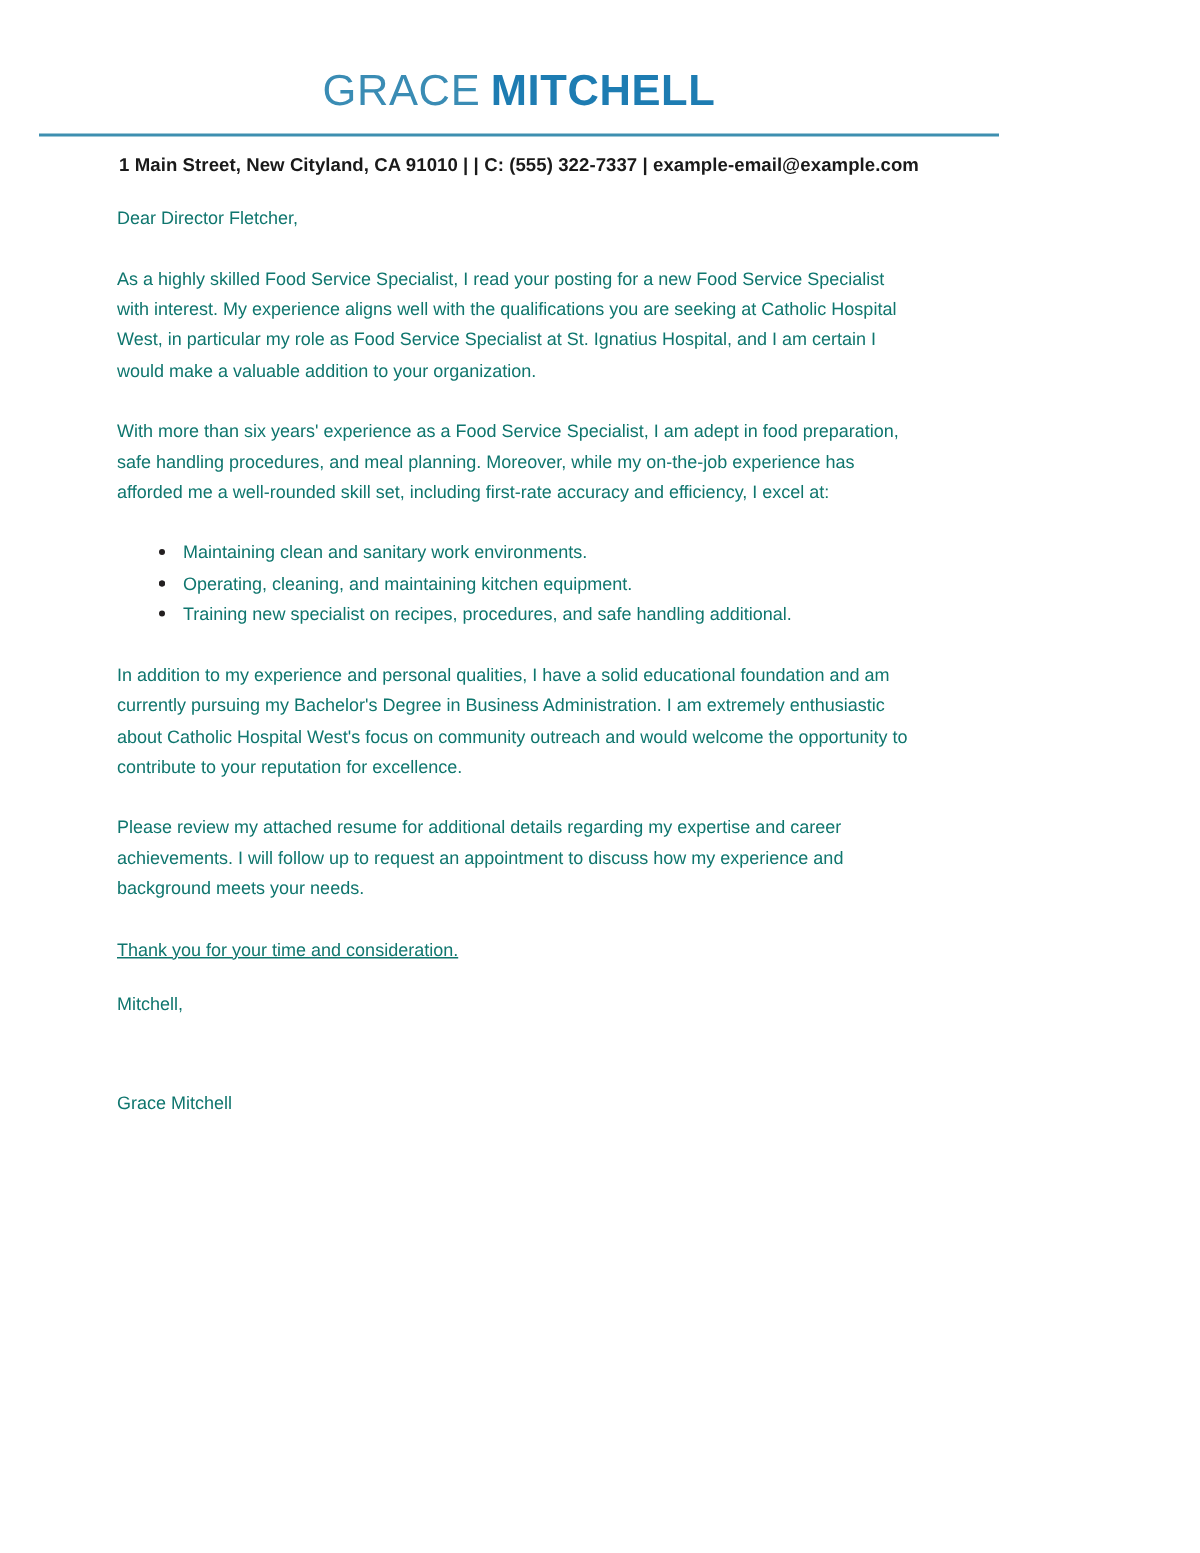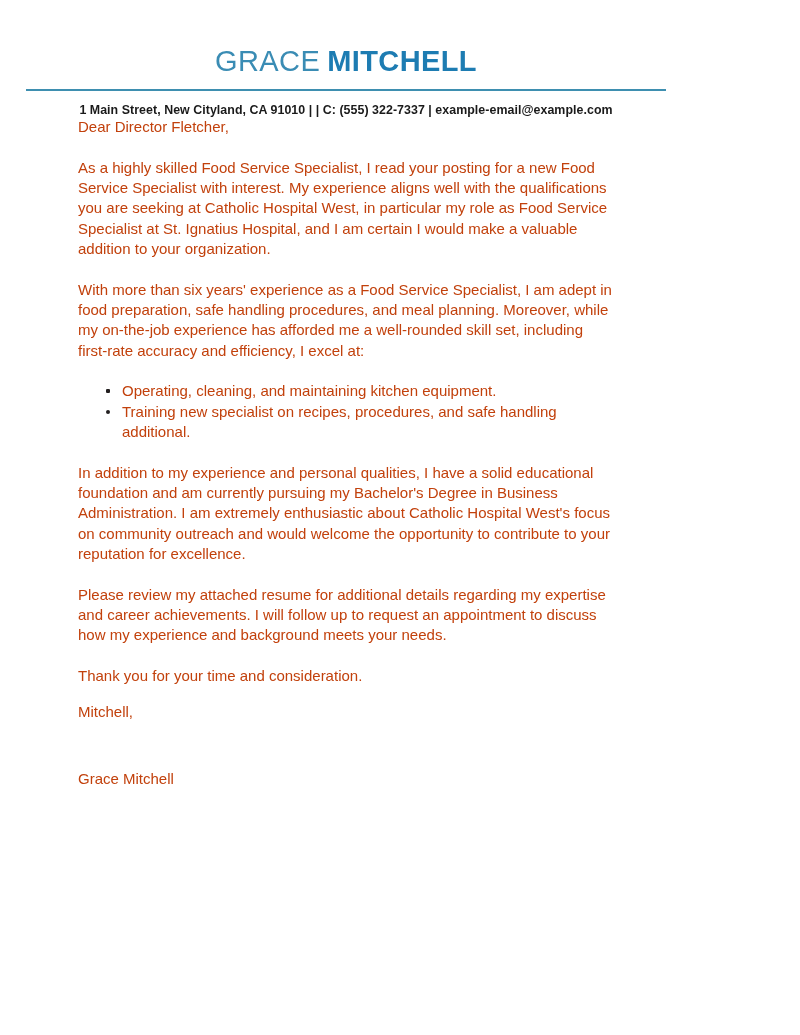--- a/index.html
+++ b/index.html
@@ -59,22 +59,23 @@
     font-weight: 700;
     color: #1a1a1a;
     margin-top: 12px;
     letter-spacing: 0.05px;
     white-space: nowrap;
   }
 
   
   .letter-body {
     padding: 0 78px 0 78px;
-    color: #c2410c;
-    font-size: 15px;
+    margin-top: 18px;
+    color: #0f766e;
+    font-size: 12px;
     line-height: 20.4px;
   }
 
   .salutation {
     margin: 0 0 20px 0;
   }
 
   .para {
     margin: 0 0 20px 0;
     text-align: left;
@@ -98,20 +99,21 @@
     left: 0;
     top: 8px;
     width: 4px;
     height: 4px;
     border-radius: 50%;
     background: #231f20;
   }
 
   .closing-thanks {
     margin: 0 0 16px 0;
+    text-decoration: underline;
   }
 
   .closing-sign {
     margin: 0 0 0 0;
   }
 
   .signature-name {
     margin: 46px 0 0 0;
   }
 </style>
@@ -136,20 +138,21 @@
 
     <p class="salutation">Dear Director Fletcher,</p>
 
     <p class="para">As a highly skilled Food Service Specialist, I read your posting for a new Food Service Specialist with interest. My experience aligns well with the qualifications you are seeking at Catholic Hospital West, in particular my role as Food Service Specialist at St. Ignatius Hospital, and I am certain I would make a valuable addition to your organization.</p>
 
     <p class="para">With more than six years' experience as a Food Service Specialist, I am adept in food preparation, safe handling procedures, and meal planning. Moreover, while my on-the-job experience has afforded me a well-rounded skill set, including first-rate accuracy and efficiency, I excel at:</p>
 
     <ul class="bullet-list">
       <li class="bullet-item">
         <span class="dot"></span>
+        <span>Maintaining clean and sanitary work environments.</span>
       </li>
       <li class="bullet-item">
         <span class="dot"></span>
       </li>
       <li class="bullet-item">
         <span class="dot"></span>
         <span>Operating, cleaning, and maintaining kitchen equipment.</span>
       </li>
       <li class="bullet-item">
         <span class="dot"></span>

